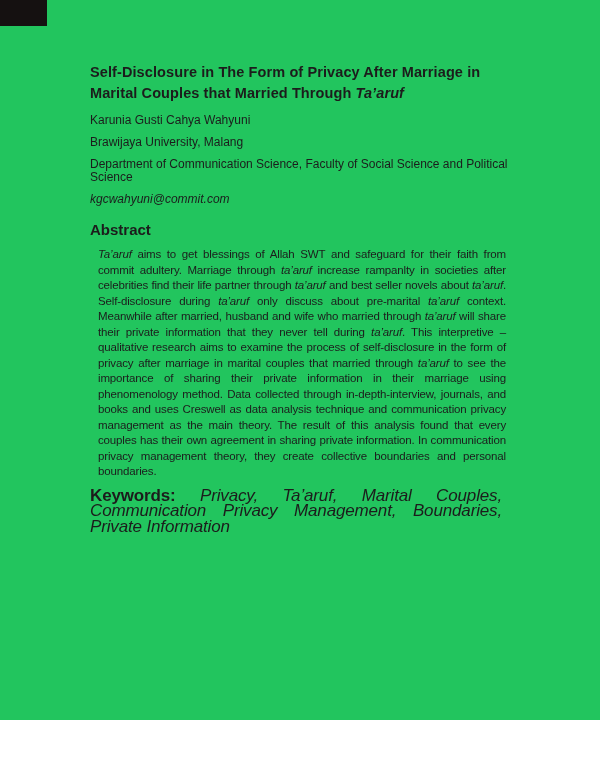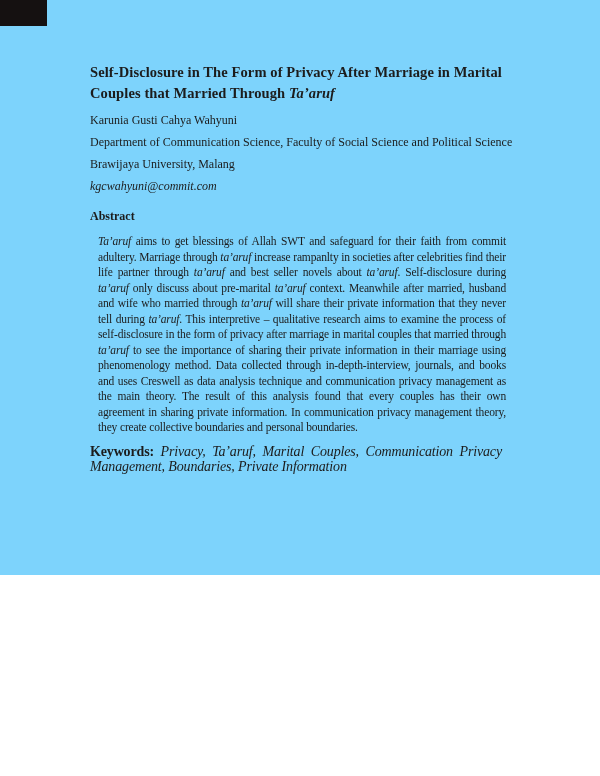--- a/index.html
+++ b/index.html
@@ -3,23 +3,23 @@
 <meta charset="utf-8">
 <style>
   html, body {
     margin: 0;
     padding: 0;
     background: #ffffff;
   }
   .page {
     position: relative;
     width: 600px;
-    height: 575px;
-    background: #7dd3fc;
-    font-family: Liberation Serif, serif;
+    height: 720px;
+    background: #22c55e;
+    font-family: Liberation Sans, sans-serif;
     color: #1c1c1c;
     overflow: hidden;
   }
   .corner-mark {
     position: absolute;
     left: 0;
     top: 0;
     width: 47px;
     height: 26px;
     background: #151111;
@@ -44,37 +44,37 @@
   .byline p {
     margin: 4px 0 9px 0;
     font-size: 12px;
     line-height: 13px;
   }
   .byline .email {
     font-style: italic;
   }
   .abstract-heading {
     margin: 14px 0 5px 0;
-    font-size: 12px;
+    font-size: 15px;
     font-weight: 700;
     line-height: 19px;
   }
   .abstract-body {
     margin: 8px;
     font-size: 11.5px;
     line-height: 15.5px;
     text-align: justify;
     letter-spacing: -0.15px;
   }
   .abstract-body em {
     font-style: italic;
   }
   .keywords {
     margin: 8px 12px 0 0;
-    font-size: 14px;
+    font-size: 17px;
     line-height: 15.5px;
     text-align: justify;
     letter-spacing: -0.15px;
   }
   .keywords .kw-label {
     font-weight: 700;
     font-style: normal;
   }
   .keywords .kw-text {
     font-style: italic;
@@ -86,22 +86,22 @@
 <div class="page">
 
   <div class="corner-mark"></div>
 
   <div class="content">
 
     <h1 class="title"><span>Self-Disclosure in The Form of Privacy After Marriage in Marital Couples that Married Through </span><span class="title-italic">Ta’aruf</span></h1>
 
     <div class="byline">
       <p class="author">Karunia Gusti Cahya Wahyuni</p>
+      <p class="affiliation">Brawijaya University, Malang</p>
       <p class="affiliation">Department of Communication Science, Faculty of Social Science and Political Science</p>
-      <p class="affiliation">Brawijaya University, Malang</p>
       <p class="email">kgcwahyuni@commit.com</p>
     </div>
 
     <h2 class="abstract-heading">Abstract</h2>
 
     <p class="abstract-body"><em>Ta’aruf</em><span> aims to get blessings of Allah SWT and safeguard for their faith from commit adultery. Marriage through </span><em>ta’aruf</em><span> increase rampanlty in societies after celebrities find their life partner through </span><em>ta’aruf</em><span> and best seller novels about </span><em>ta’aruf</em><span>. Self-disclosure during </span><em>ta’aruf</em><span> only discuss about pre-marital </span><em>ta’aruf</em><span> context. Meanwhile after married, husband and wife who married through </span><em>ta’aruf</em><span> will share their private information that they never tell during </span><em>ta’aruf</em><span>. This interpretive – qualitative research aims to examine the process of self-disclosure in the form of privacy after marriage in marital couples that married through </span><em>ta’aruf</em><span> to see the importance of sharing their private information in their marriage using phenomenology method. Data collected through in-depth-interview, journals, and books and uses Creswell as data analysis technique and communication privacy management as the main theory. The result of this analysis found that every couples has their own agreement in sharing private information. In communication privacy management theory, they create collective boundaries and personal boundaries.</span></p>
 
     <p class="keywords"><span class="kw-label">Keywords:</span><span class="kw-text"> Privacy, Ta’aruf, Marital Couples, Communication Privacy Management, Boundaries, Private Information</span></p>
 
   </div>

